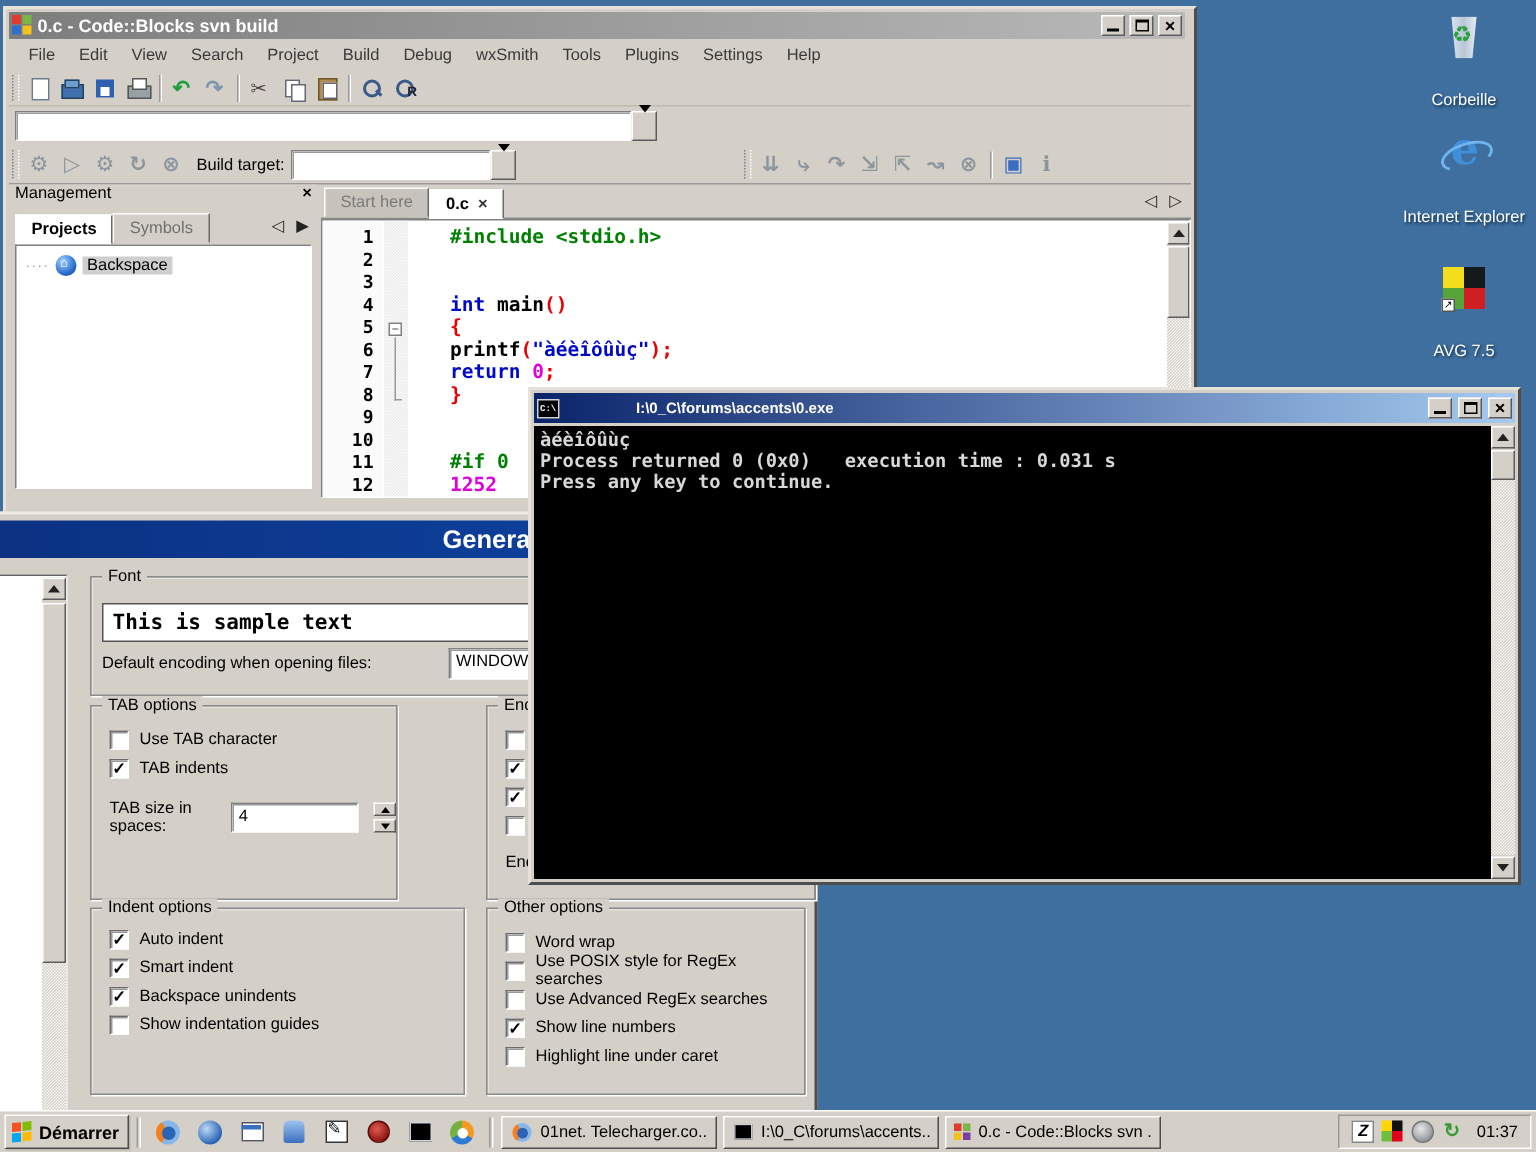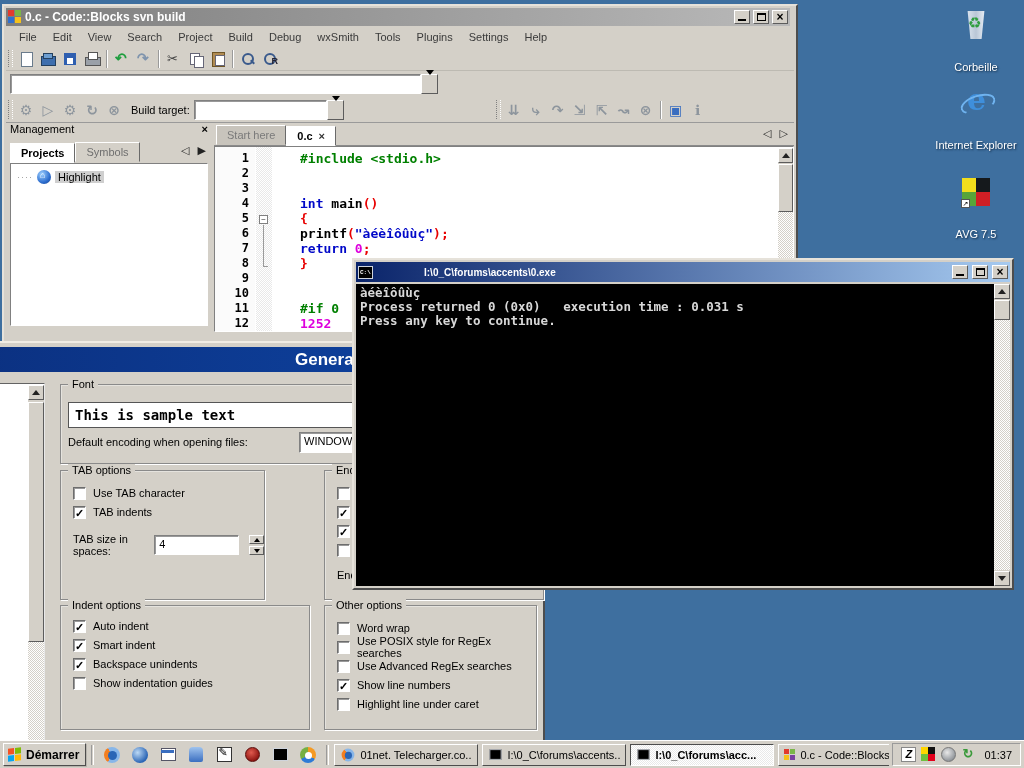--- a/index.html
+++ b/index.html
@@ -350,21 +350,21 @@
           <span class="mtab">Symbols</span>
           <span class="navarrows">
             <span>◁</span>
             <span>▶</span>
           </span>
       </div>
       <div id="mgmt-body">
           <div class="treeitem">
             <span class="tree-dots">····</span>
             <span class="ws-ico"></span>
-            <span class="lab">Highlight</span>
+            <span class="lab">Backspace</span>
           </div>
         </div>
     </div>
 
     <div id="editor">
       <div id="ed-tabs">
         <span class="etab">
             <span>Start here</span>
           </span>
           <span class="etab active">
@@ -616,24 +616,20 @@
     <span class="tbardiv"></span>
     <div id="taskbtns">
         <div class="taskbtn">
           <span class="qi-firefox" style="transform: scale(0.8);"></span>
           <span class="tl">01net. Telecharger.co...</span>
         </div>
         <div class="taskbtn">
           <span class="qi-command-prompt" style="transform: scale(0.8);"></span>
           <span class="tl">I:\0_C\forums\accents...</span>
         </div>
-        <div class="taskbtn active">
-          <span class="qi-command-prompt" style="transform: scale(0.8);"></span>
-          <span class="tl">I:\0_C\forums\acc...</span>
-        </div>
         <div class="taskbtn">
           <span class="logo4" style="width: 12px; height: 12px; grid-template-columns: 5px 5px; grid-template-rows: 5px 5px;">
             <i style="background: rgb(226, 59, 46);"></i>
             <i style="background: rgb(122, 182, 72);"></i>
             <i style="background: rgb(245, 194, 27);"></i>
             <i style="background: rgb(122, 63, 160);"></i>
           </span>
           <span class="tl">0.c - Code::Blocks svn ...</span>
         </div>
       </div>

